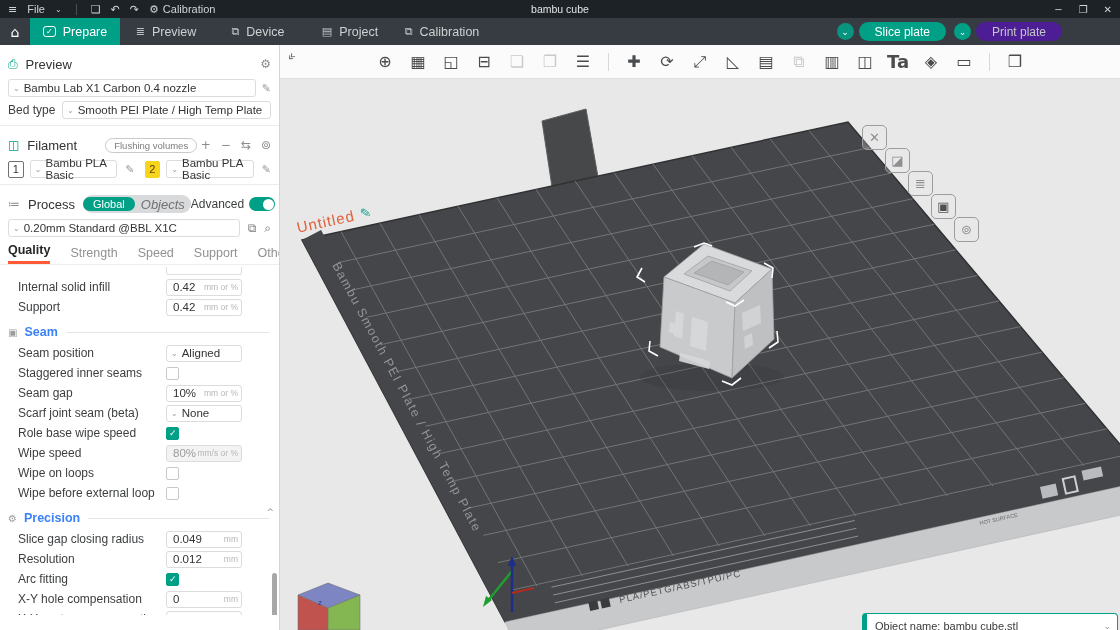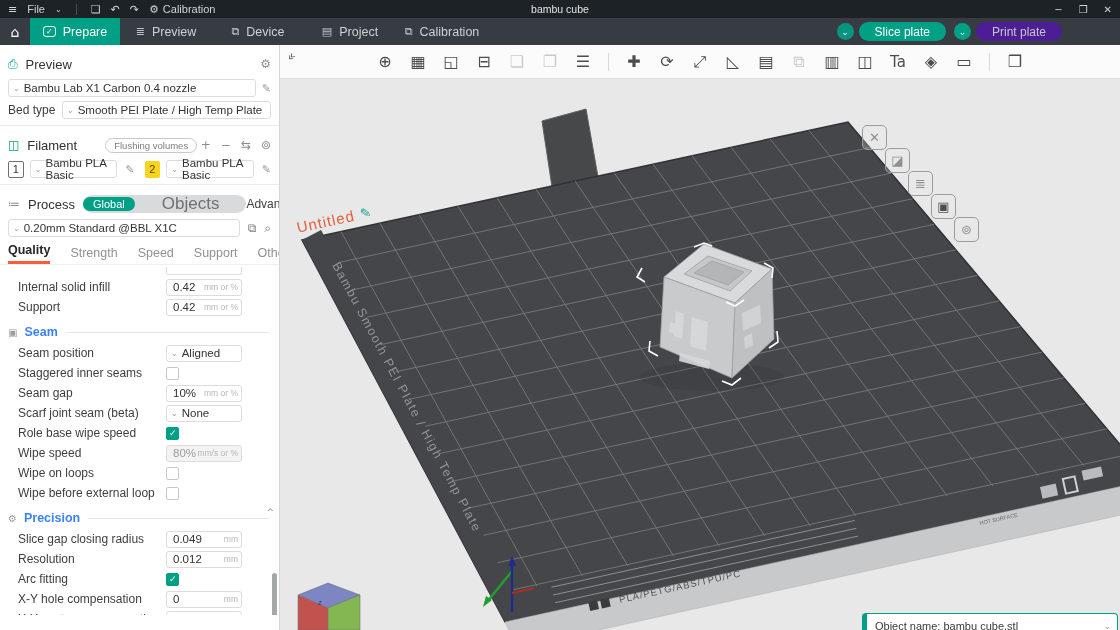--- a/index.html
+++ b/index.html
@@ -45,21 +45,21 @@
   .prow { display:flex; align-items:center; margin:4px 8px; }
   #printer-combo { flex:1; }
   #bed-label { font-size:12px; color:#3c3e40; width:52px; }
   #bed-combo { flex:1; margin-left:2px; }
   .flush-pill { border:1px solid #c9c9c9; border-radius:9px; font-size:9.5px; color:#7b7d7f; padding:1px 8px; }
   .chip { width:17px; height:17px; border:1px solid #6f7173; border-radius:2px; font-size:11px; display:flex; align-items:center; justify-content:center; background:#fff; color:#333; }
   .chip.yellow { background:#f6d51a; border-color:#f6d51a; color:#5d4000; }
   .fil-combo { width:94px; margin-left:4px; }
   .seg { display:flex; align-items:center; background:#d9dadc; border-radius:10px; height:18px; margin-left:8px; }
   .seg .on { background:#00a087; color:#fff; border-radius:10px; padding:1px 10px; font-size:11px; }
-  .seg .off { color:#6f7173; padding:1px 27px; font-size:17px; }
+  .seg .off { color:#6f7173; padding:1px 6px; font-size:13px;font-style:italic; }
   .advanced { margin-left:auto; display:flex; align-items:center; gap:5px; }
   .advanced .advlabel { font-size:12px; color:#3c3e40; }
   .toggle { width:26px; height:14px; border-radius:8px; background:#00a087; position:relative; }
   .toggle::after { content:""; position:absolute; right:1.5px; top:1.5px; width:11px; height:11px; border-radius:50%; background:#fff; }
   #preset-row { display:flex; align-items:center; margin:4px 8px; }
   #preset-combo { flex:1; }
   #preset-row .side { display:flex; gap:8px; margin-left:8px; color:#7b7d7f; font-size:12px; }
   #ptabs { display:flex; align-items:flex-end; gap:20px; padding:6px 8px 0 8px; height:24px; border-bottom:1px solid #eee; }
   #ptabs .pt { font-size:12.5px; color:#8f9193; padding-bottom:4px; cursor:pointer; }
   #ptabs .pt.active { color:#262626; font-weight:bold; border-bottom:3px solid #ff5a36; }
@@ -84,21 +84,21 @@
   .ssection .sec-title { font-size:12.5px; font-weight:bold; color:#3b82f6;text-align:center; }
   .ssection .sec-line { flex:1; height:1px; background:#e6e6e6; margin:0 10px 0 8px; }
   #scroll-up { position:absolute; right:5px; top:242px; color:#909294; font-size:9px; }
   #scrollbar-thumb { position:absolute; right:2px; top:308px; width:5px; height:170px; background:#a6a7a9; border-radius:3px; }
 
   
   #viewport { position:absolute; left:280px; top:45px; width:840px; height:585px; background:#e8e8e9; }
   #vtoolbar { position:relative; height:34px; background:#fbfbfb; border-bottom:1px solid #e0e0e0; display:flex; align-items:center; justify-content:center; gap:9px; }
   #collapse-handle { position:absolute; left:7px; top:4px; color:#5a5c5e; font-size:13px; transform:rotate(-45deg); }
   .vt-icon { width:24px; height:24px; display:flex; align-items:center; justify-content:center; font-size:16px; color:#4a4c4e; font-family:"DejaVu Sans",sans-serif; cursor:pointer; }
-  .vt-icon.small { font-size:15px; }
+  .vt-icon.small { font-size:18px;font-weight:bold; }
   .vt-icon.dis { color:#c9cacc; cursor:default; }
   .vt-sep { width:1px; height:18px; background:#d8d8d8; margin:0 4px; }
 
   #scene { position:absolute; left:0; top:34px; width:840px; height:551px; overflow:hidden; }
   #scene svg { position:absolute; left:0; top:0; }
 
   #untitled { position:absolute; left:16px; top:132px; transform:rotate(-12deg); color:#e0603a; font-size:15px; letter-spacing:1px; display:flex; align-items:center; gap:6px; }
   #untitled .pen { color:#14a18c; font-size:13px; }
 
   .plate-ico { position:absolute; width:25px; height:25px; border:1.6px solid #9b9c9e; border-radius:5px; color:#8e8f91; display:flex; align-items:center; justify-content:center; font-size:13px; font-family:"DejaVu Sans",sans-serif; background:rgba(232,232,233,.25); }

